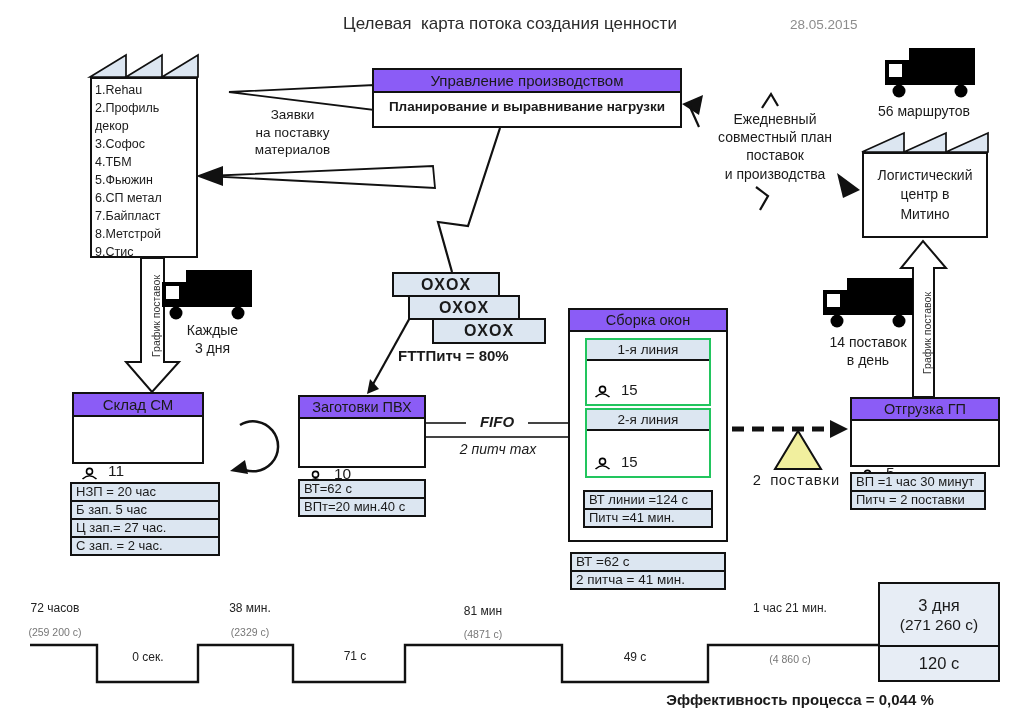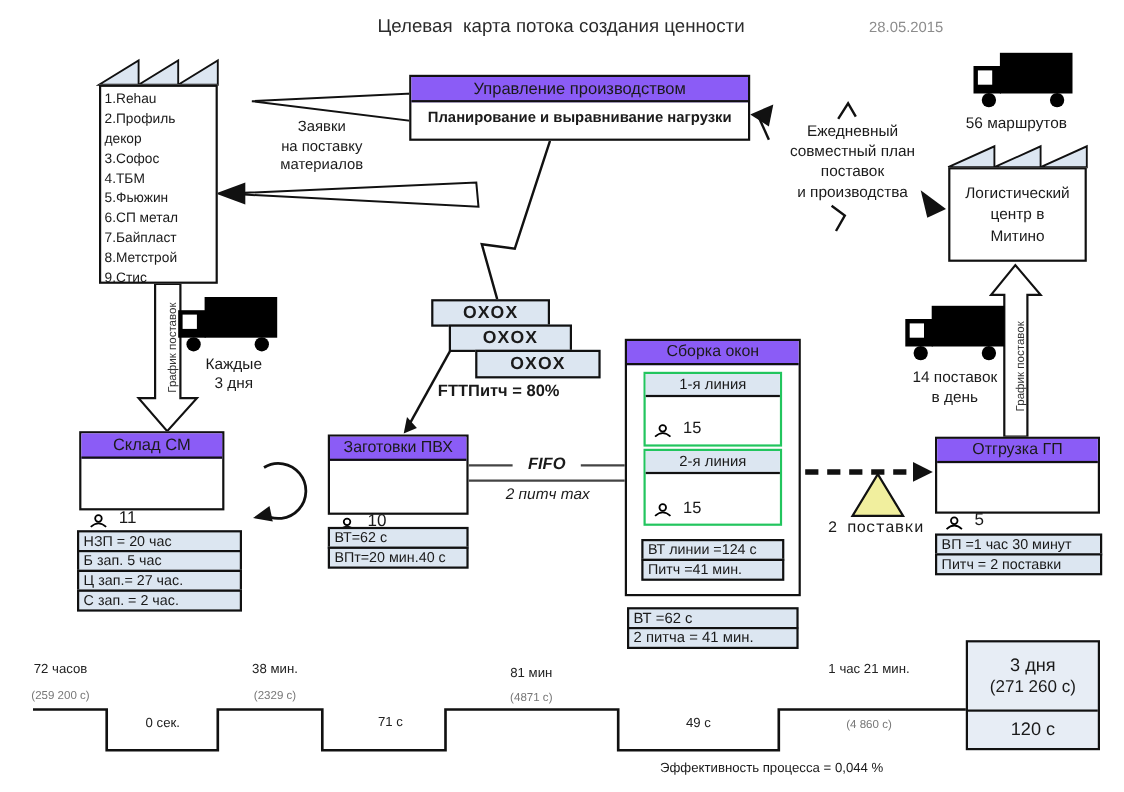--- a/index.html
+++ b/index.html
@@ -29,21 +29,21 @@
   .fifo-label{font-size:15px;font-weight:bold;font-style:italic;background:#fff;line-height:16px;}
   .fifo-note{font-size:14px;font-style:italic;}
   .tl-label{font-size:12px;color:#222;}
   .tl-sub{font-size:10.5px;color:#777;}
   .sum-box{position:absolute;z-index:1;left:878px;top:582px;width:122px;height:100px;
            border:2.4px solid #111;background:#e7edf5;box-sizing:border-box;display:flex;
            flex-direction:column;}
   .sum-top{height:61px;border-bottom:2.4px solid #111;display:flex;flex-direction:column;
            align-items:center;justify-content:center;font-size:16.5px;line-height:20px;}
   .sum-bottom{flex:1;display:flex;align-items:center;justify-content:center;font-size:16.5px;}
-  .eff{font-size:12px;font-weight:normal;text-align:left;}
+  .eff{font-size:15px;font-weight:bold;text-align:center;}
   .innerbox{position:absolute;border:2px solid #22c55e;background:#fff;box-sizing:border-box;}
   .innerhead{background:#dce6f1;border-bottom:2px solid #111;text-align:center;font-size:13.5px;
              padding:2px 0;}
 </style>
 </head>
 <body>
 
 <div id="canvas">
 
   <svg id="overlay" width="1022" height="720" viewBox="0 0 1022 720">
@@ -258,21 +258,21 @@
         <span class="op">
           <svg width="17" height="13" viewBox="0 0 17 13">
               <circle cx="8.5" cy="4.4" r="3" fill="none" stroke="#000" stroke-width="1.6"></circle>
               <path d="M1.5 12 Q8.5 5.5 15.5 12" fill="none" stroke="#000" stroke-width="1.6"></path>
             </svg>
         </span>
         <span>5</span>
       </div>
     </div>
   </div>
-  <div class="drows" style="left:850px;top:487px;width:152px;">
+  <div class="drows" style="left:850px;top:474px;width:136px;">
     <div class="drow">ВП =1 час 30 минут</div>
     <div class="drow">Питч = 2 поставки</div>
   </div>
 
   <div class="abs ctr tl-label" style="left:10px;top:601px;width:90px;">72 часов</div>
   <div class="abs ctr tl-sub" style="left:10px;top:626px;width:90px;">(259 200  с)</div>
   <div class="abs ctr tl-label" style="left:108px;top:650px;width:80px;">0 сек.</div>
   <div class="abs ctr tl-label" style="left:205px;top:601px;width:90px;">38 мин.</div>
   <div class="abs ctr tl-sub" style="left:205px;top:626px;width:90px;">(2329 с)</div>
   <div class="abs ctr tl-label" style="left:315px;top:649px;width:80px;">71 с</div>

